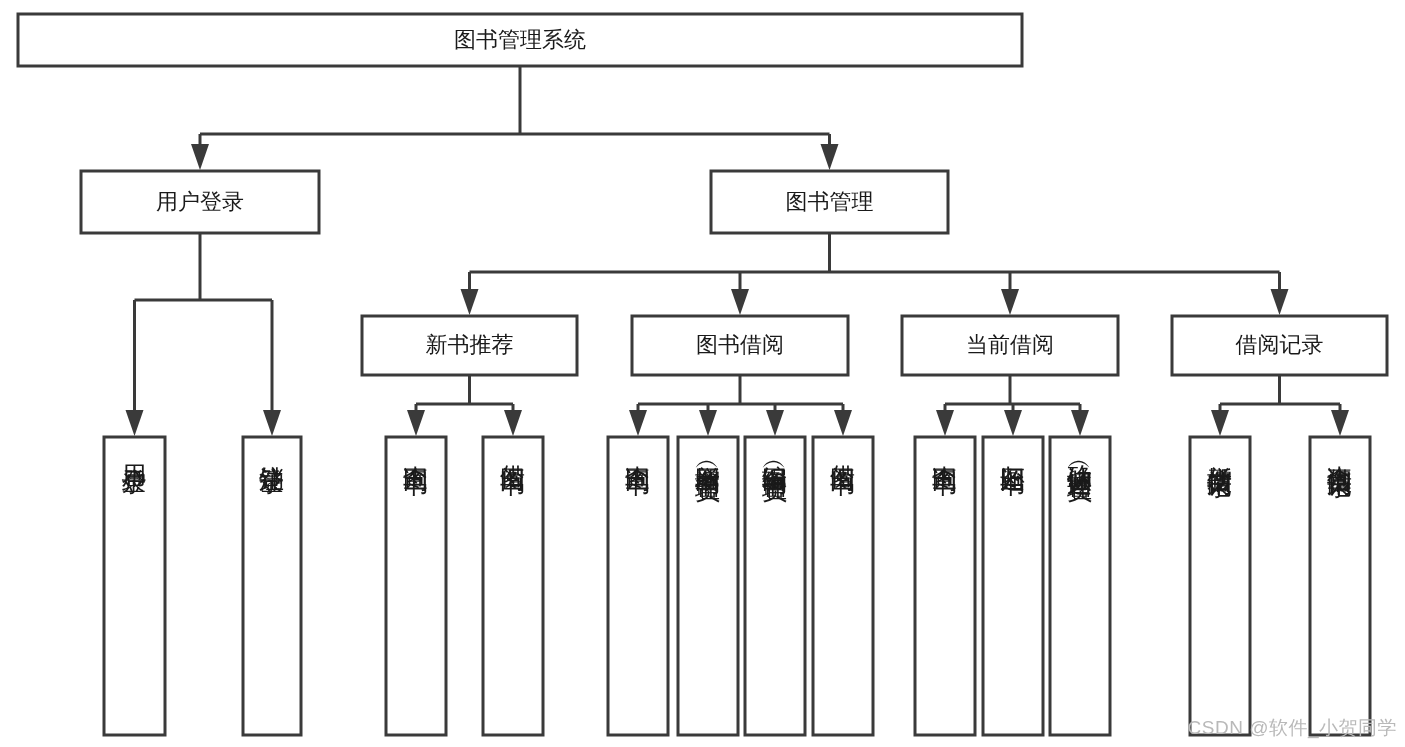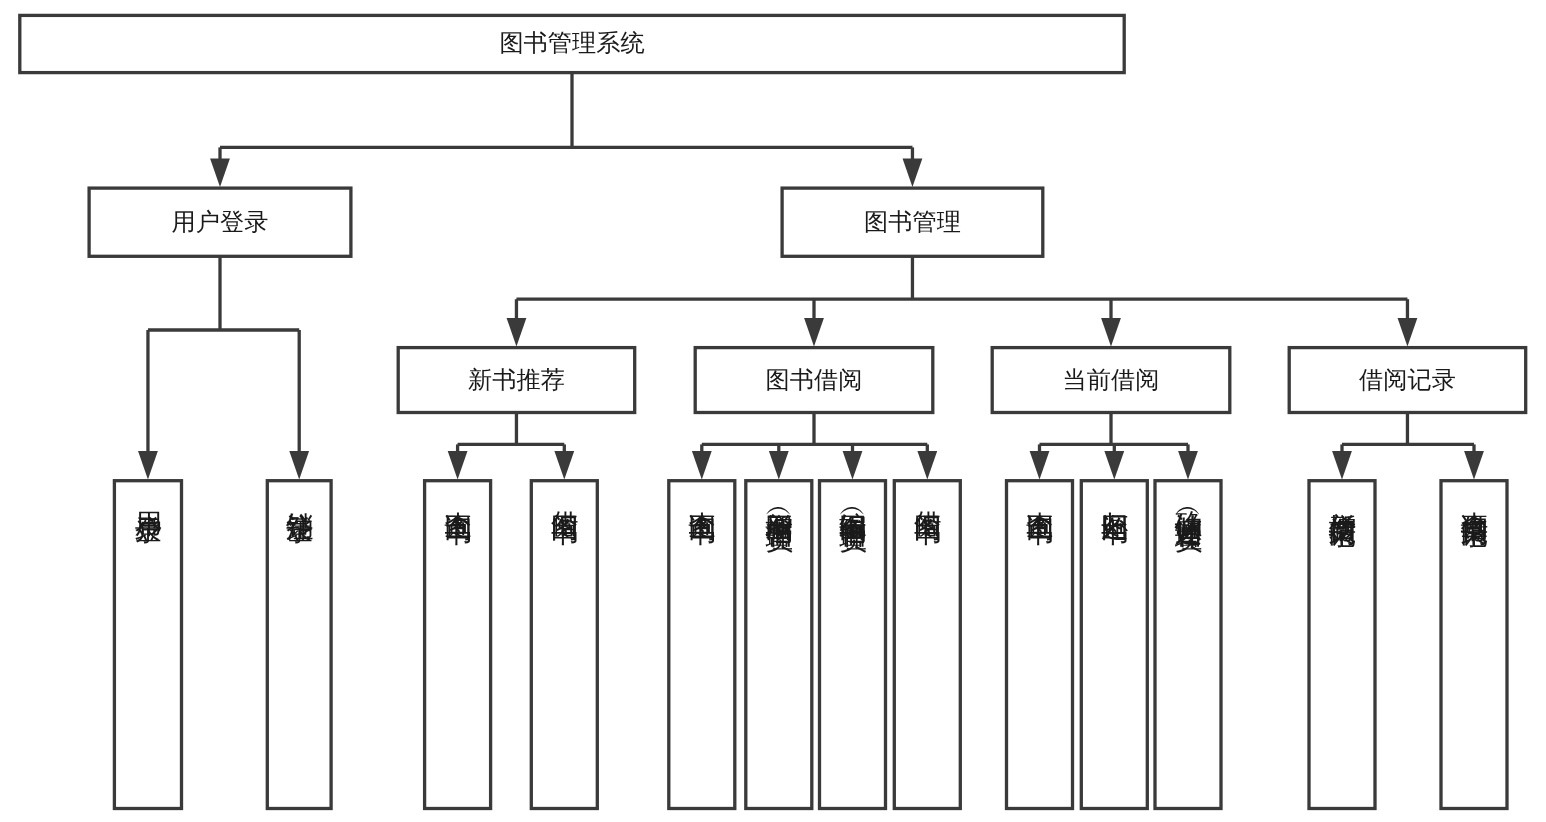--- a/index.html
+++ b/index.html
@@ -200,13 +200,14 @@
         <span class="leaf-label-v">确认归还（管理员）</span>
       </div>
       <div class="leaf-cell" style="left: 1192px; top: 445px; width: 56px; height: 282px;">
         <span class="leaf-label-v">新增借阅记录</span>
       </div>
       <div class="leaf-cell" style="left: 1312px; top: 445px; width: 56px; height: 282px;">
         <span class="leaf-label-v">查询借阅记录</span>
       </div>
     </div>
 
+  <div class="watermark">CSDN @软件_小贺同学</div>
 </div>
 
 </body></html>

